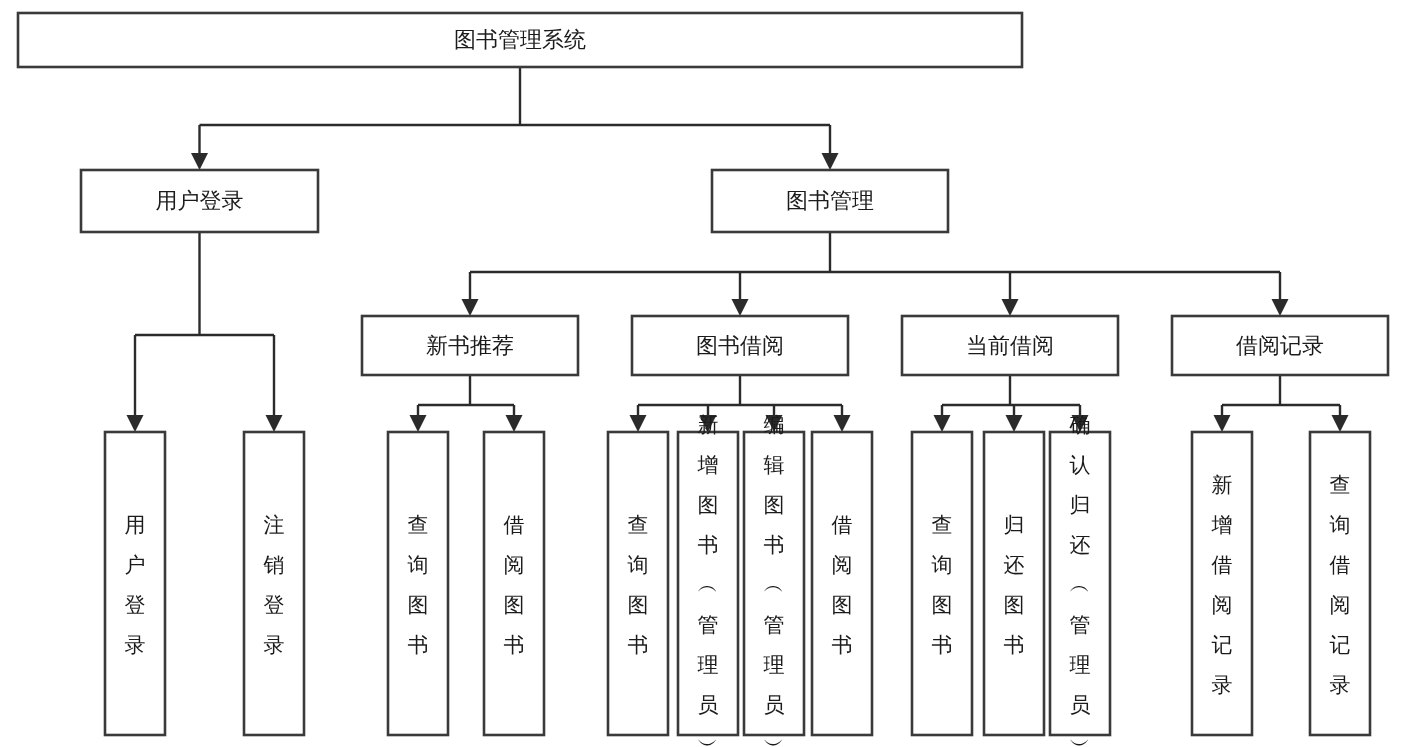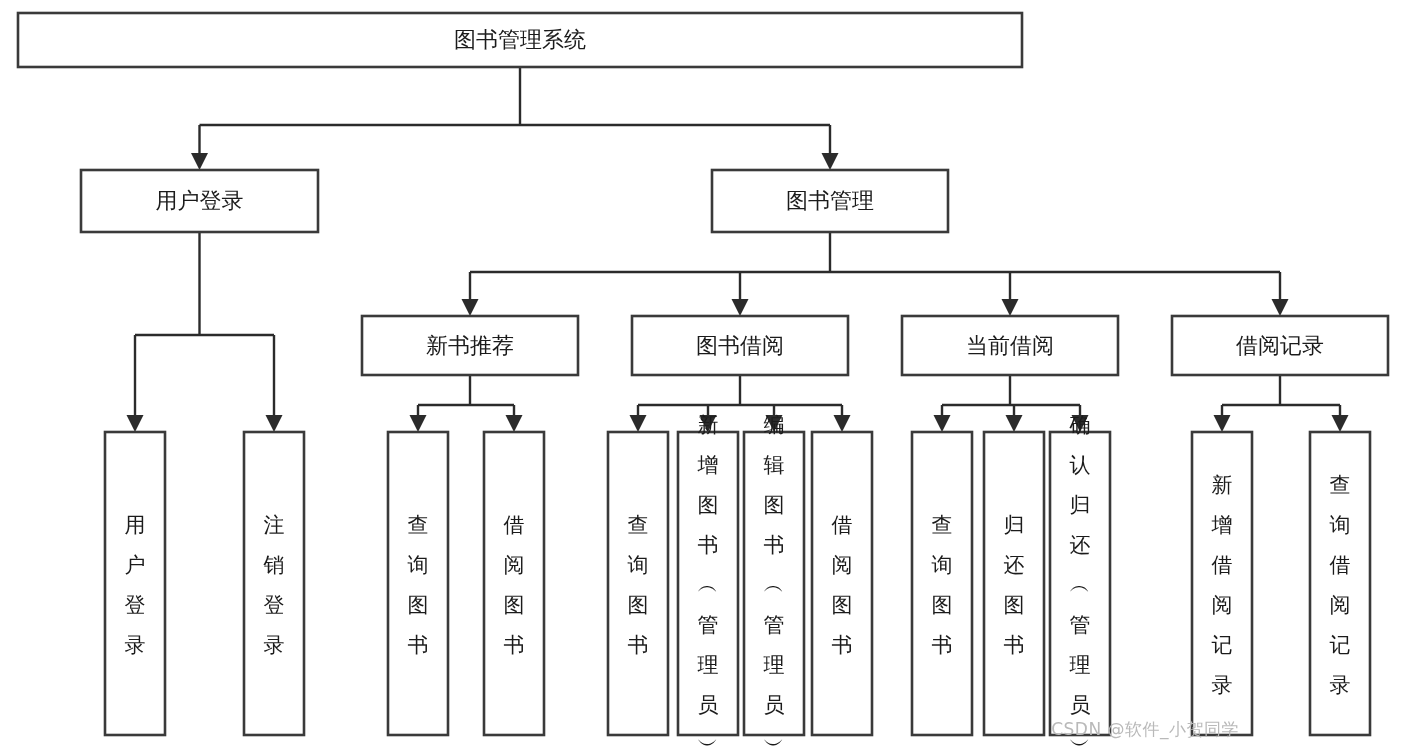--- a/index.html
+++ b/index.html
@@ -217,14 +217,13 @@
         <g>
           <rect class="node-box" x="1192" y="432" width="60" height="303"></rect>
           <text class="node-label-vert" x="1222" y="492.3"><tspan x="1222" dy="0">新</tspan><tspan x="1222" dy="40">增</tspan><tspan x="1222" dy="40">借</tspan><tspan x="1222" dy="40">阅</tspan><tspan x="1222" dy="40">记</tspan><tspan x="1222" dy="40">录</tspan></text>
         </g>
         <g>
           <rect class="node-box" x="1310" y="432" width="60" height="303"></rect>
           <text class="node-label-vert" x="1340" y="492.3"><tspan x="1340" dy="0">查</tspan><tspan x="1340" dy="40">询</tspan><tspan x="1340" dy="40">借</tspan><tspan x="1340" dy="40">阅</tspan><tspan x="1340" dy="40">记</tspan><tspan x="1340" dy="40">录</tspan></text>
         </g>
       </g>
   </svg>
-  <div class="watermark">CSDN @软件_小贺同学</div>
 </div>
 
 </body></html>

